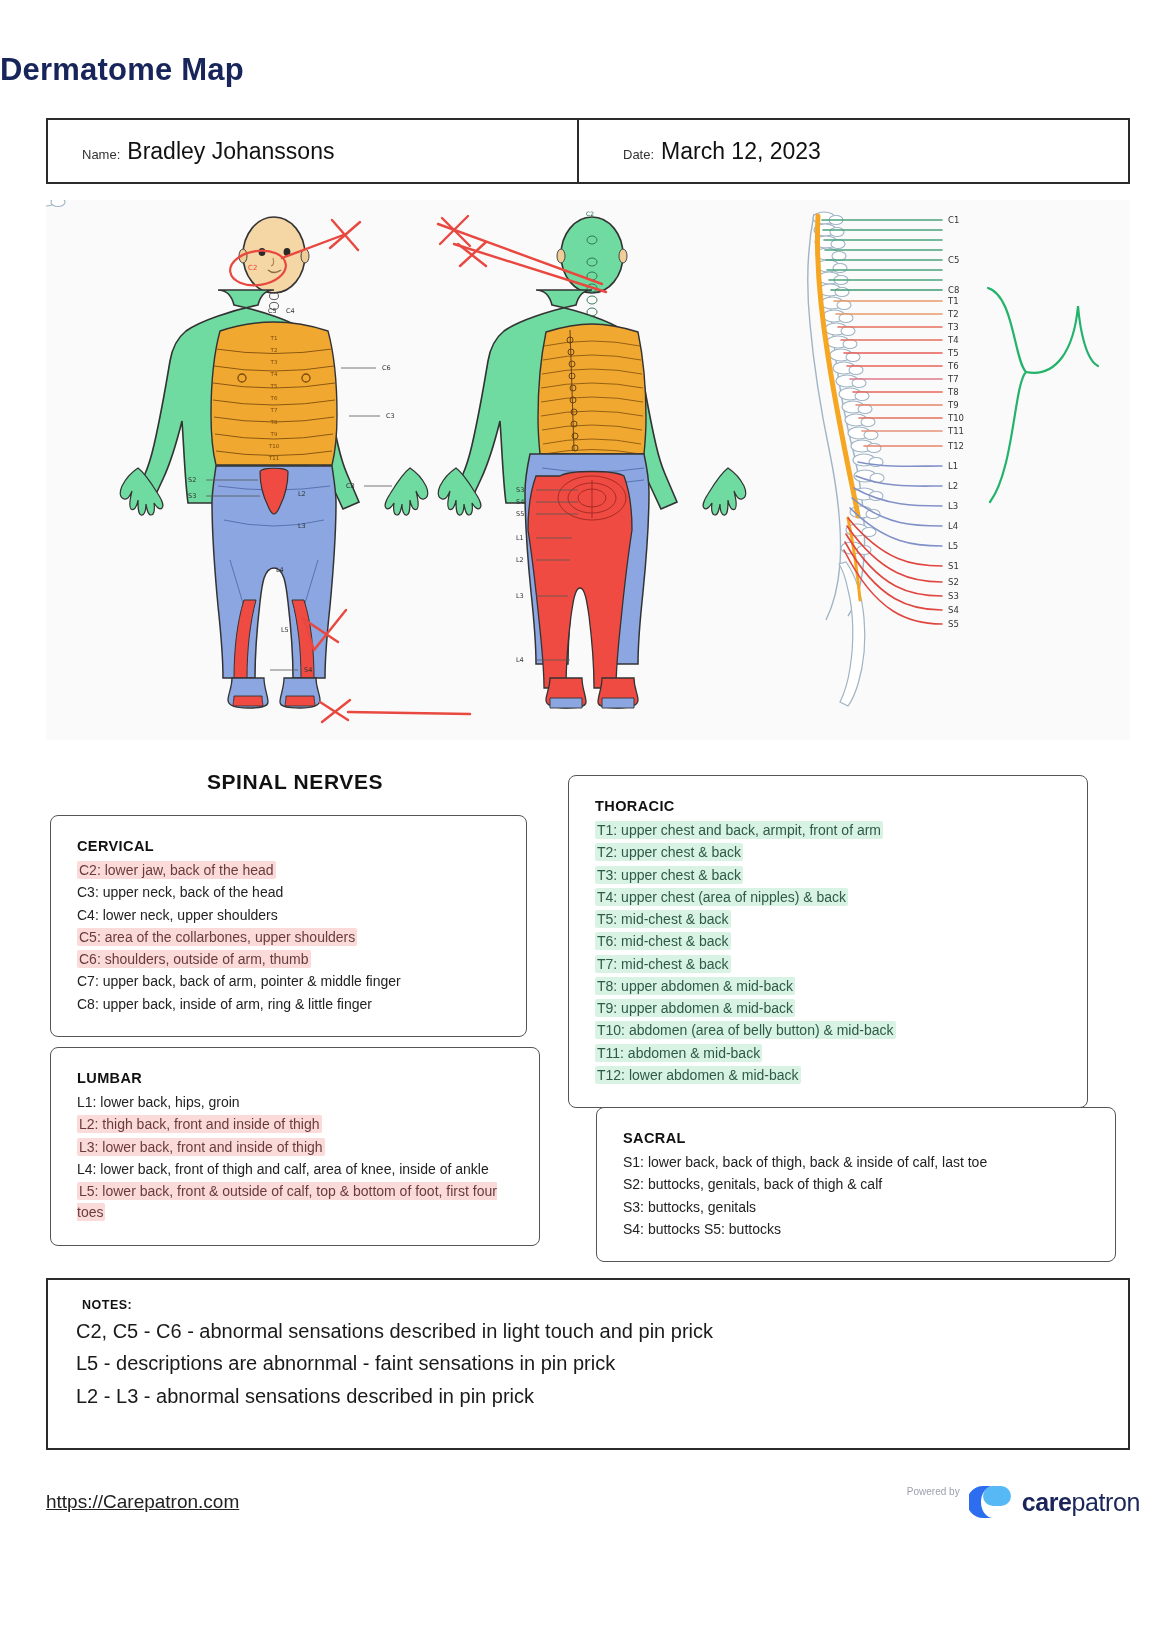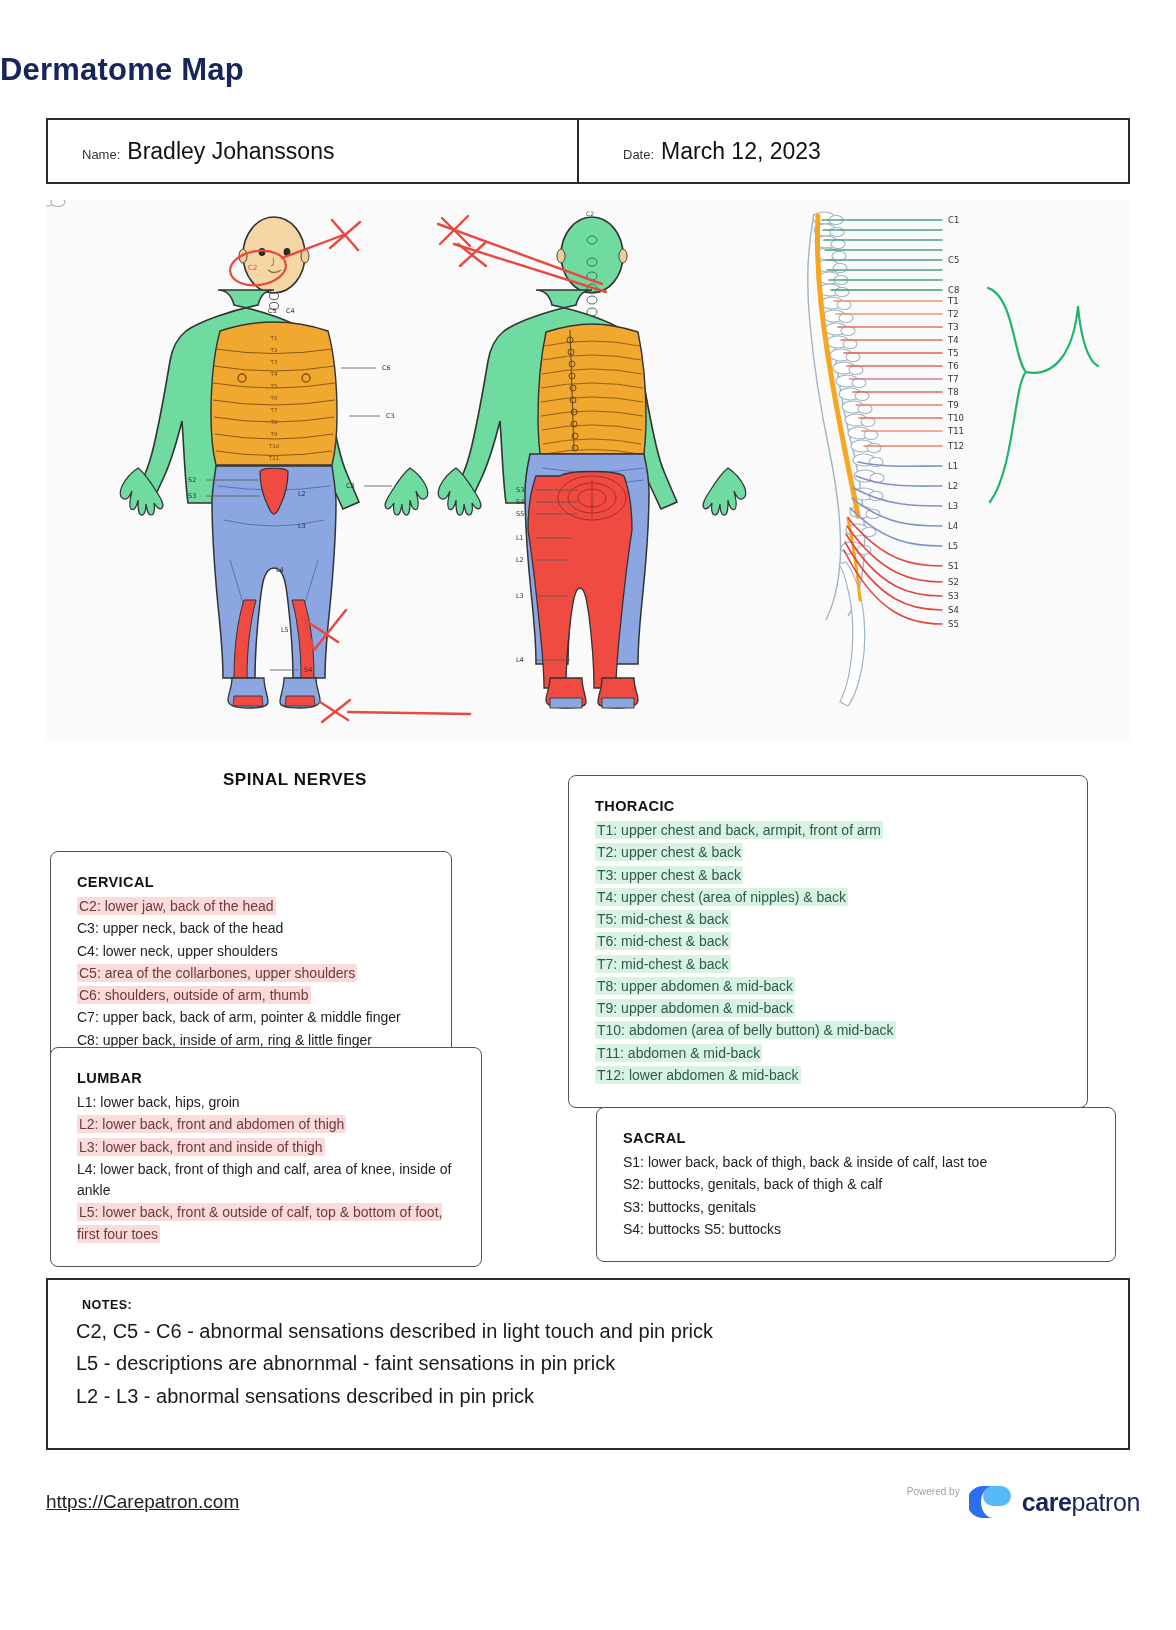--- a/index.html
+++ b/index.html
@@ -58,21 +58,21 @@
     margin: 16px 46px 0 46px;
     height: 540px;
     background: #fafafa;
     position: relative;
   }
   .figure-panel svg { display: block; }
 
   
   .section-heading {
     text-align: center;
-    font-size: 17px;
+    font-size: 21px;
     font-weight: bold;
     letter-spacing: 0.6px;
     color: #111;
     position: absolute;
     left: 50px; top: 770px; width: 490px;
   }
 
   
   .card {
     position: absolute;
@@ -95,22 +95,22 @@
     color: #222;
     margin: 0 0 1px 0;
   }
   .card li span.hl {
     padding: 1px 2px;
     border-radius: 2px;
   }
   .hl-pink  { background: #fbdada; color: #6b3b3b; }
   .hl-green { background: #d8f3e3; color: #2f5a48; }
 
-  #card-cervical { left: 50px;  top: 815px;  width: 402px; margin-top: 36px; }
-  #card-lumbar   { left: 50px;  top: 1047px; width: 432px; }
+  #card-cervical { left: 50px;  top: 815px;  width: 477px; }
+  #card-lumbar   { left: 50px;  top: 1047px; width: 490px; }
   #card-thoracic { left: 568px; top: 775px;  width: 520px; }
   #card-sacral   { left: 596px; top: 1107px; width: 520px; }
 
   
   .notes-box {
     position: absolute;
     left: 46px; top: 1278px;
     width: 1084px; height: 172px;
     border: 2px solid #2b2b2b;
     background: #fff;
@@ -619,21 +619,21 @@
       <li><span class="hl hl-pink">C6: shoulders, outside of arm, thumb</span></li>
       <li><span>C7: upper back, back of arm, pointer &amp; middle finger</span></li>
       <li><span>C8: upper back, inside of arm, ring &amp; little finger</span></li>
     </ul>
 </div>
 
 <div class="card" id="card-lumbar">
   <h3>LUMBAR</h3>
   <ul>
       <li><span>L1: lower back, hips, groin</span></li>
-      <li><span class="hl hl-pink">L2: lower back, front and abdomen of thigh</span></li>
+      <li><span class="hl hl-pink">L2: thigh back, front and inside of thigh</span></li>
       <li><span class="hl hl-pink">L3: lower back, front and inside of thigh</span></li>
       <li><span>L4: lower back, front of thigh and calf, area of knee, inside of ankle</span></li>
       <li><span class="hl hl-pink">L5: lower back, front &amp; outside of calf, top &amp; bottom of foot, first four toes</span></li>
     </ul>
 </div>
 
 <div class="card" id="card-thoracic">
   <h3>THORACIC</h3>
   <ul>
       <li><span class="hl hl-green">T1: upper chest and back, armpit, front of arm</span></li>

